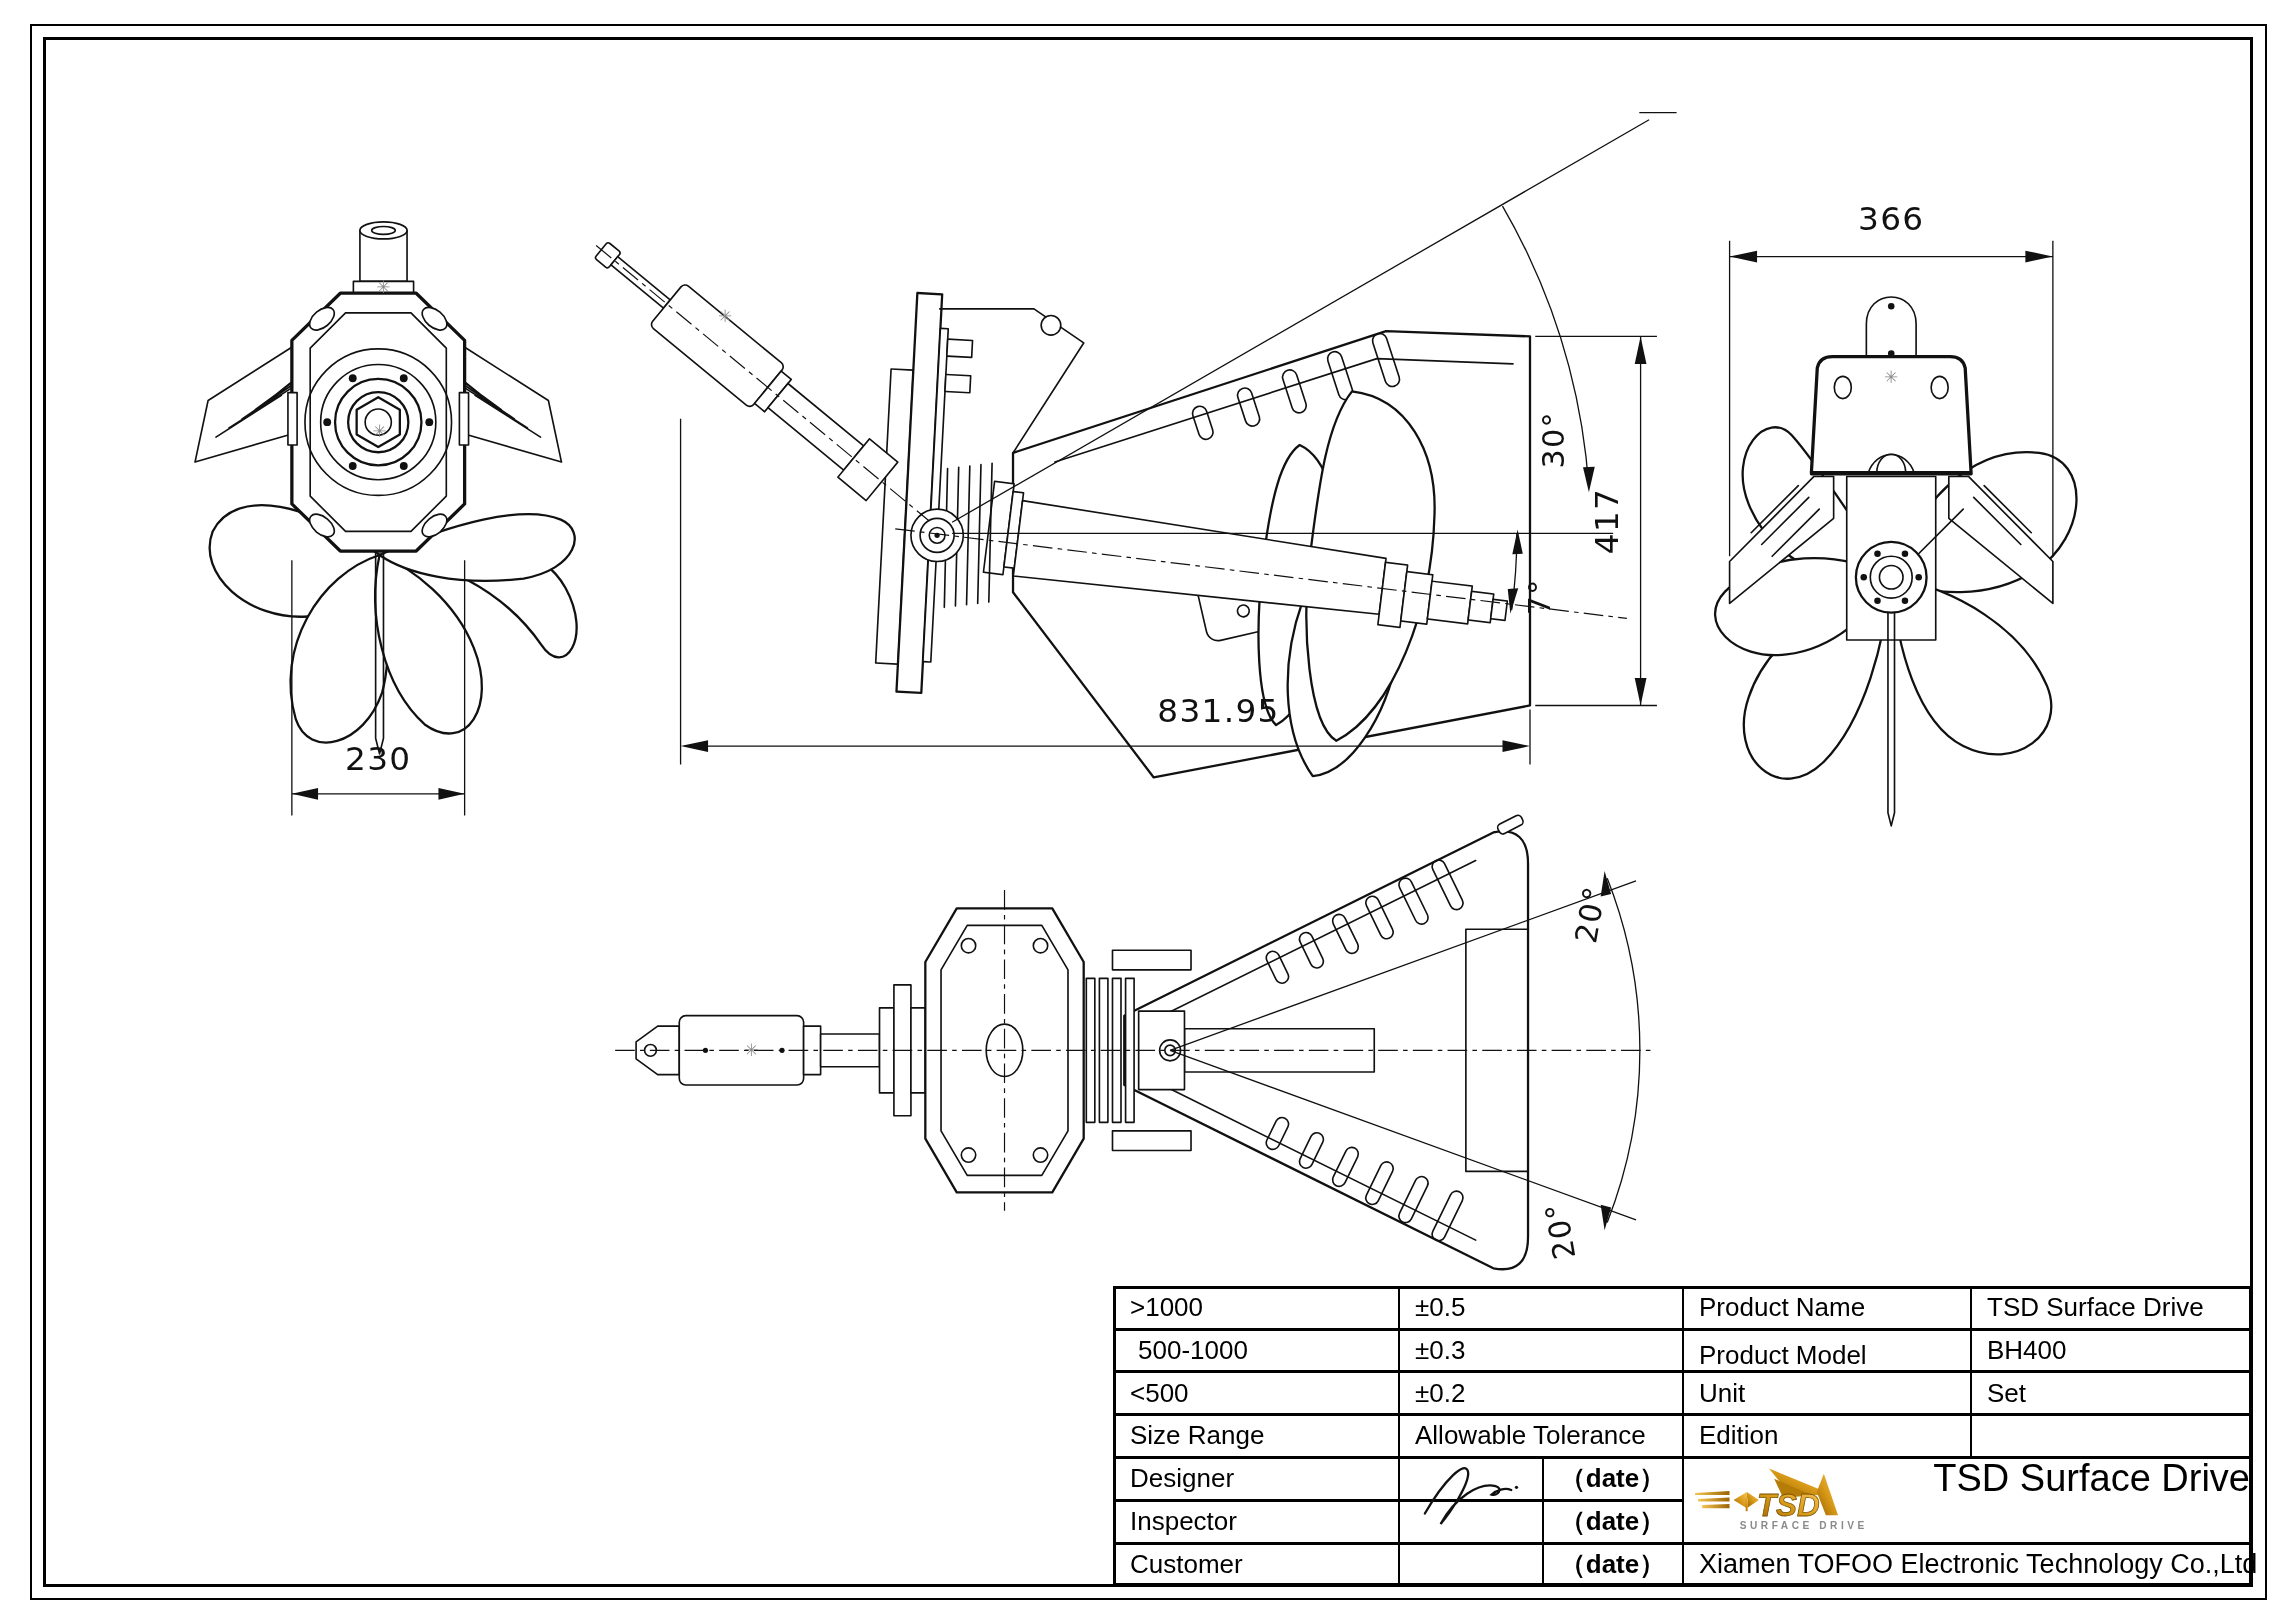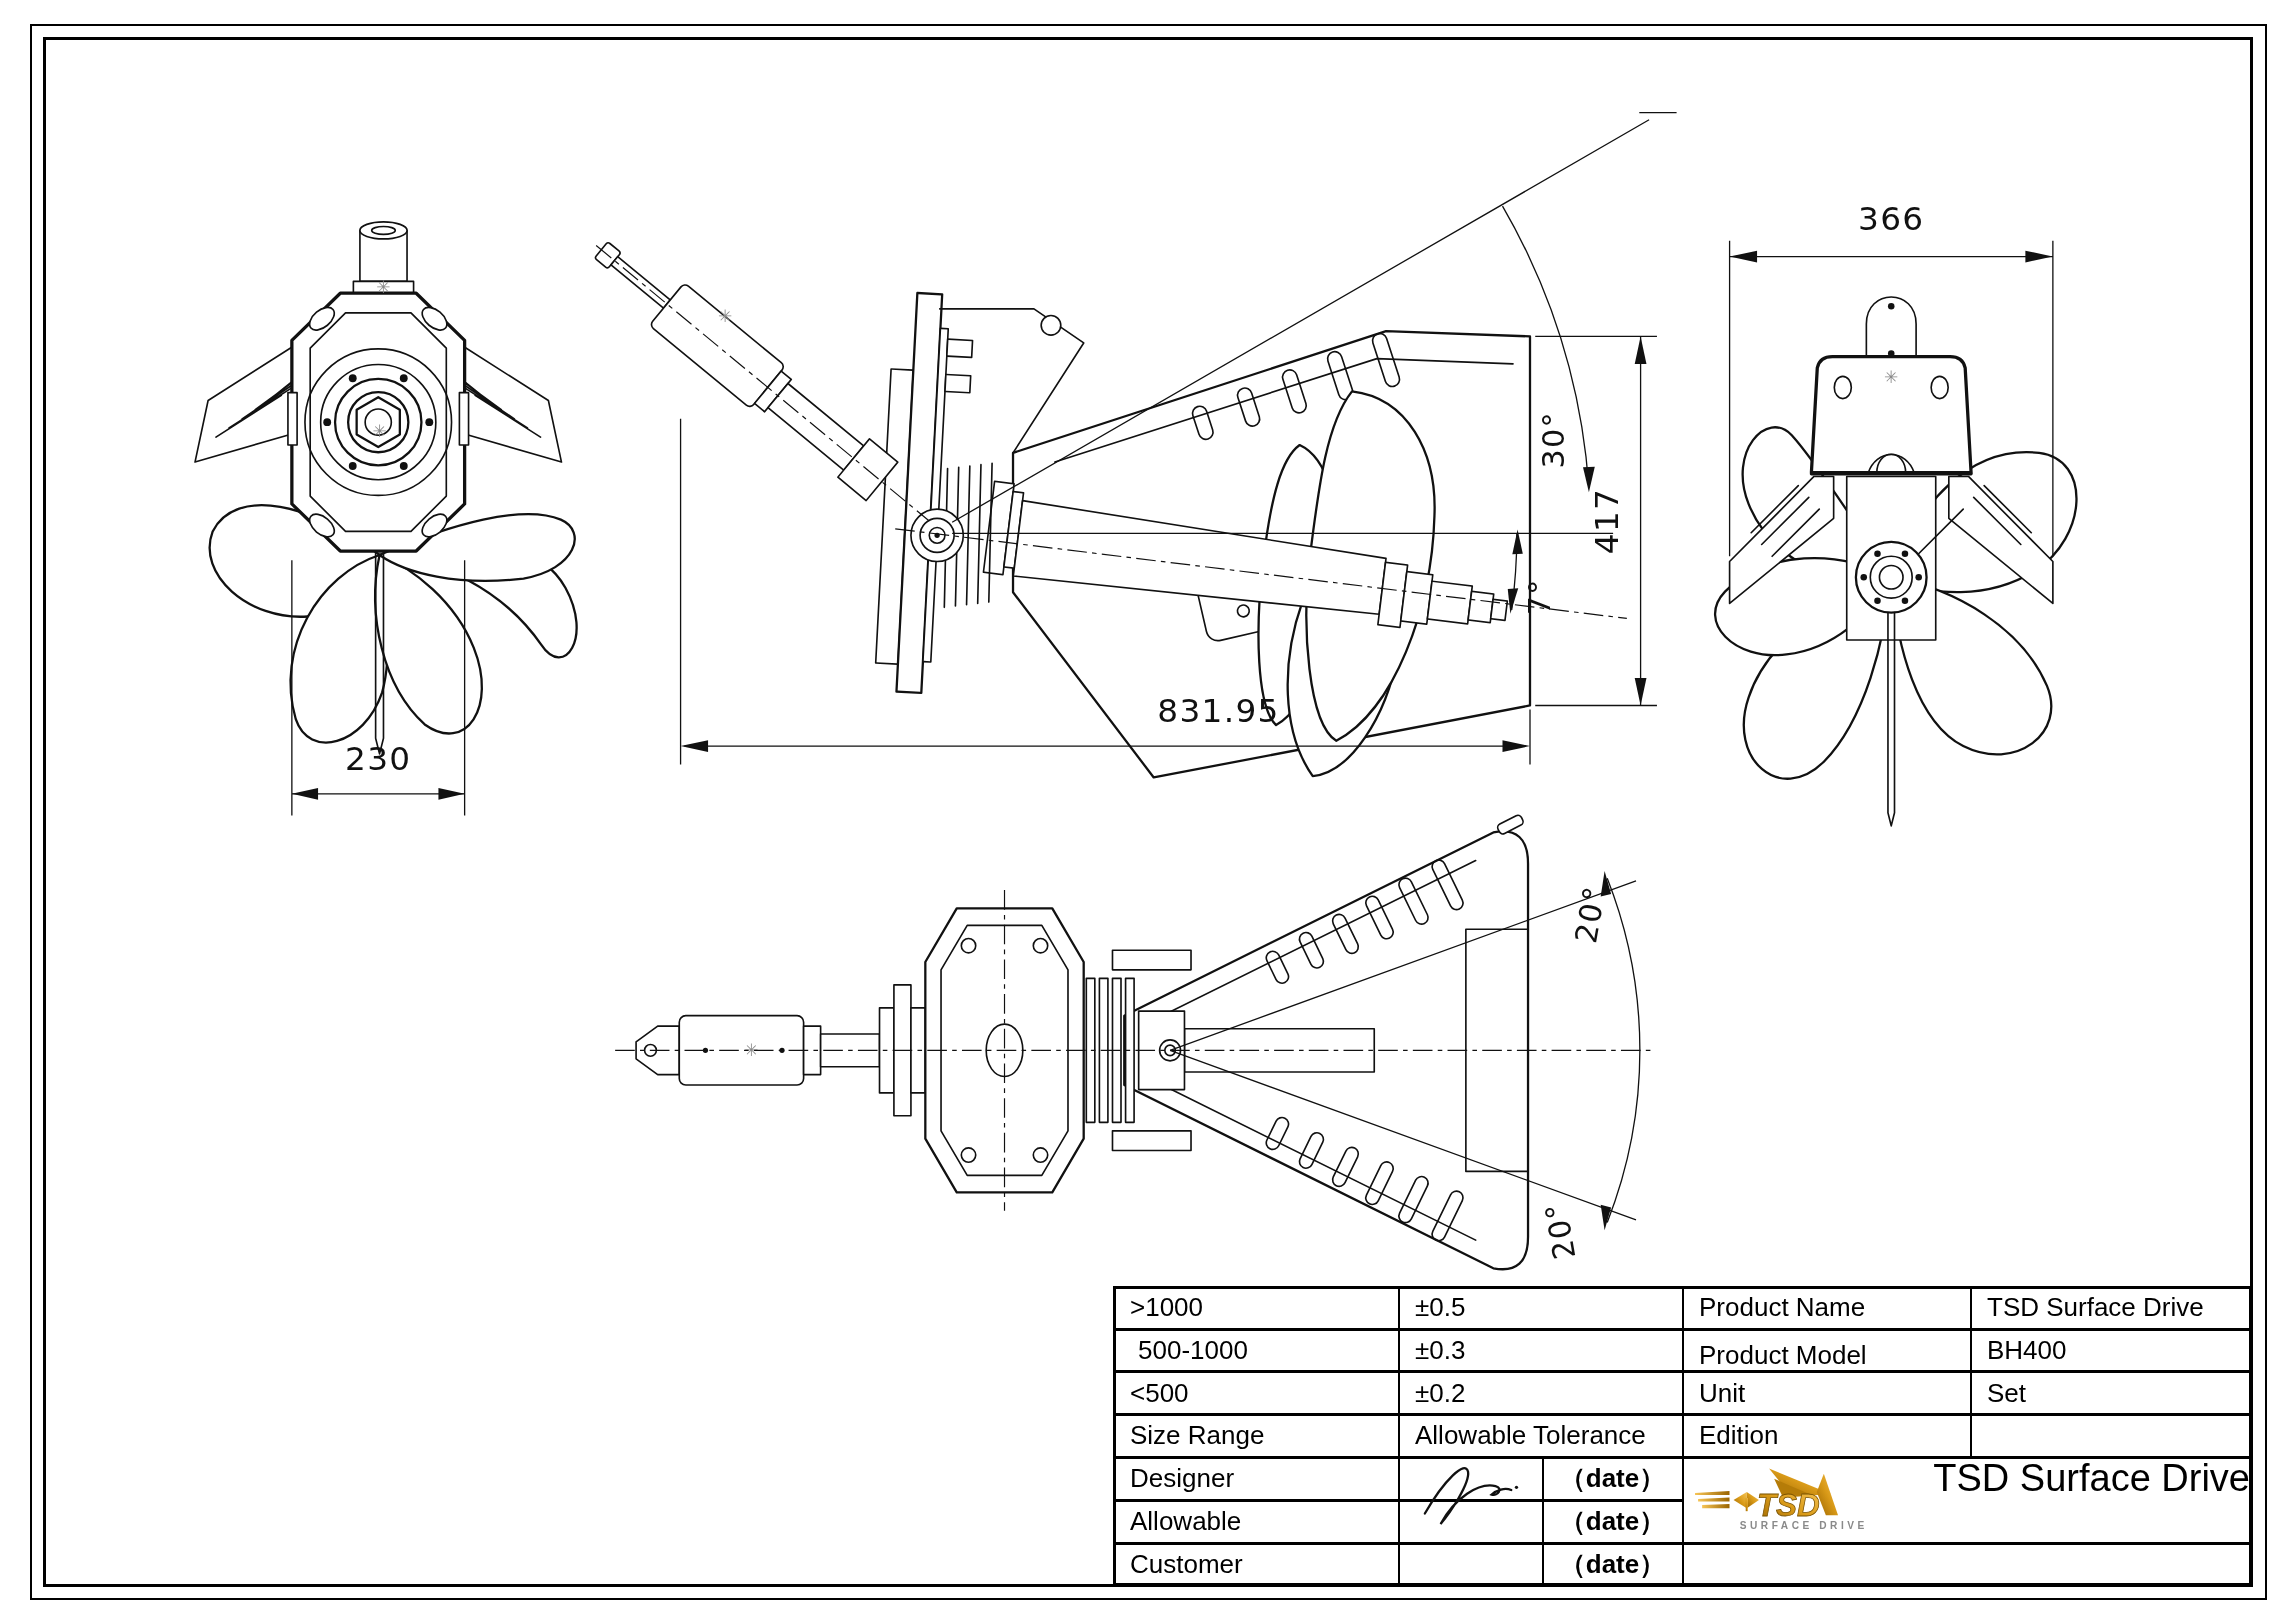--- a/index.html
+++ b/index.html
@@ -344,21 +344,21 @@
     <div class="tb-cell" style="left:857px;top:0;width:281px;height:43px">TSD Surface Drive</div>
     <div class="tb-cell" style="left:569px;top:43px;width:288px;height:52px">Product Model</div>
     <div class="tb-cell" style="left:857px;top:43px;width:281px;height:43px">BH400</div>
     <div class="tb-cell" style="left:569px;top:86px;width:288px;height:43px">Unit</div>
     <div class="tb-cell" style="left:857px;top:86px;width:281px;height:43px">Set</div>
     <div class="tb-cell" style="left:569px;top:128px;width:288px;height:43px">Edition</div>
     <div class="tb-cell" style="left:857px;top:128px;width:281px;height:43px"></div>
 
     <div class="tb-cell" style="left:0;top:171px;width:309px;height:43px">Designer</div>
     <div class="tb-cell center" style="left:429px;top:171px;width:141px;height:43px">（date）</div>
-    <div class="tb-cell" style="left:0;top:214px;width:285px;height:43px">Allowable</div>
+    <div class="tb-cell" style="left:0;top:214px;width:285px;height:43px">Inspector</div>
     <div class="tb-cell center" style="left:429px;top:214px;width:141px;height:43px">（date）</div>
     <div class="tb-cell" style="left:0;top:257px;width:285px;height:43px">Customer</div>
     <div class="tb-cell center" style="left:429px;top:257px;width:141px;height:43px">（date）</div>
 
     <div class="logo-cell" style="left:287px;top:171px;width:142px;height:59px;overflow:visible">
       <svg width="142" height="79" viewBox="0 0 217 120" style="overflow:visible">
         <path d="M38,86 C68,34 100,4 104,22 C107,40 76,86 62,102 C84,62 120,38 146,44 C158,47 150,60 140,57 C148,50 160,46 170,50" stroke="#111" stroke-width="3.5" fill="none" stroke-linecap="round"></path>
         <circle cx="178" cy="46" r="2.5" fill="#111"></circle>
       </svg>
     </div>
@@ -384,15 +384,16 @@
         <polygon points="18,76 72,74 72,82 18,82" fill="url(#gy)"></polygon>
         <polygon points="80,66 106,50 106,82" fill="url(#gg)"></polygon>
         <polygon points="130,66 106,50 106,82" fill="url(#gg)"></polygon>
         <rect x="104" y="62" width="4" height="26" fill="url(#gg)"></rect>
         <text x="126" y="98" font-family="Liberation Sans, sans-serif" font-size="62" font-weight="bold" font-style="italic" fill="url(#gg)" stroke="#7a5200" stroke-width="1.5">TSD</text>
         <text x="92" y="124" font-family="Liberation Sans, sans-serif" font-size="20" letter-spacing="7" font-weight="bold" fill="#8a8a8a">SURFACE DRIVE</text>
       </svg>
       <div class="wordmark">TSD Surface Drive</div>
     </div>
 
+    <div class="tb-cell" style="left:569px;top:257px;width:569px;height:43px;font-size:27px">Xiamen TOFOO Electronic Technology Co.,Ltd</div>
   </div>
 </div>
 
 
 </body></html>

